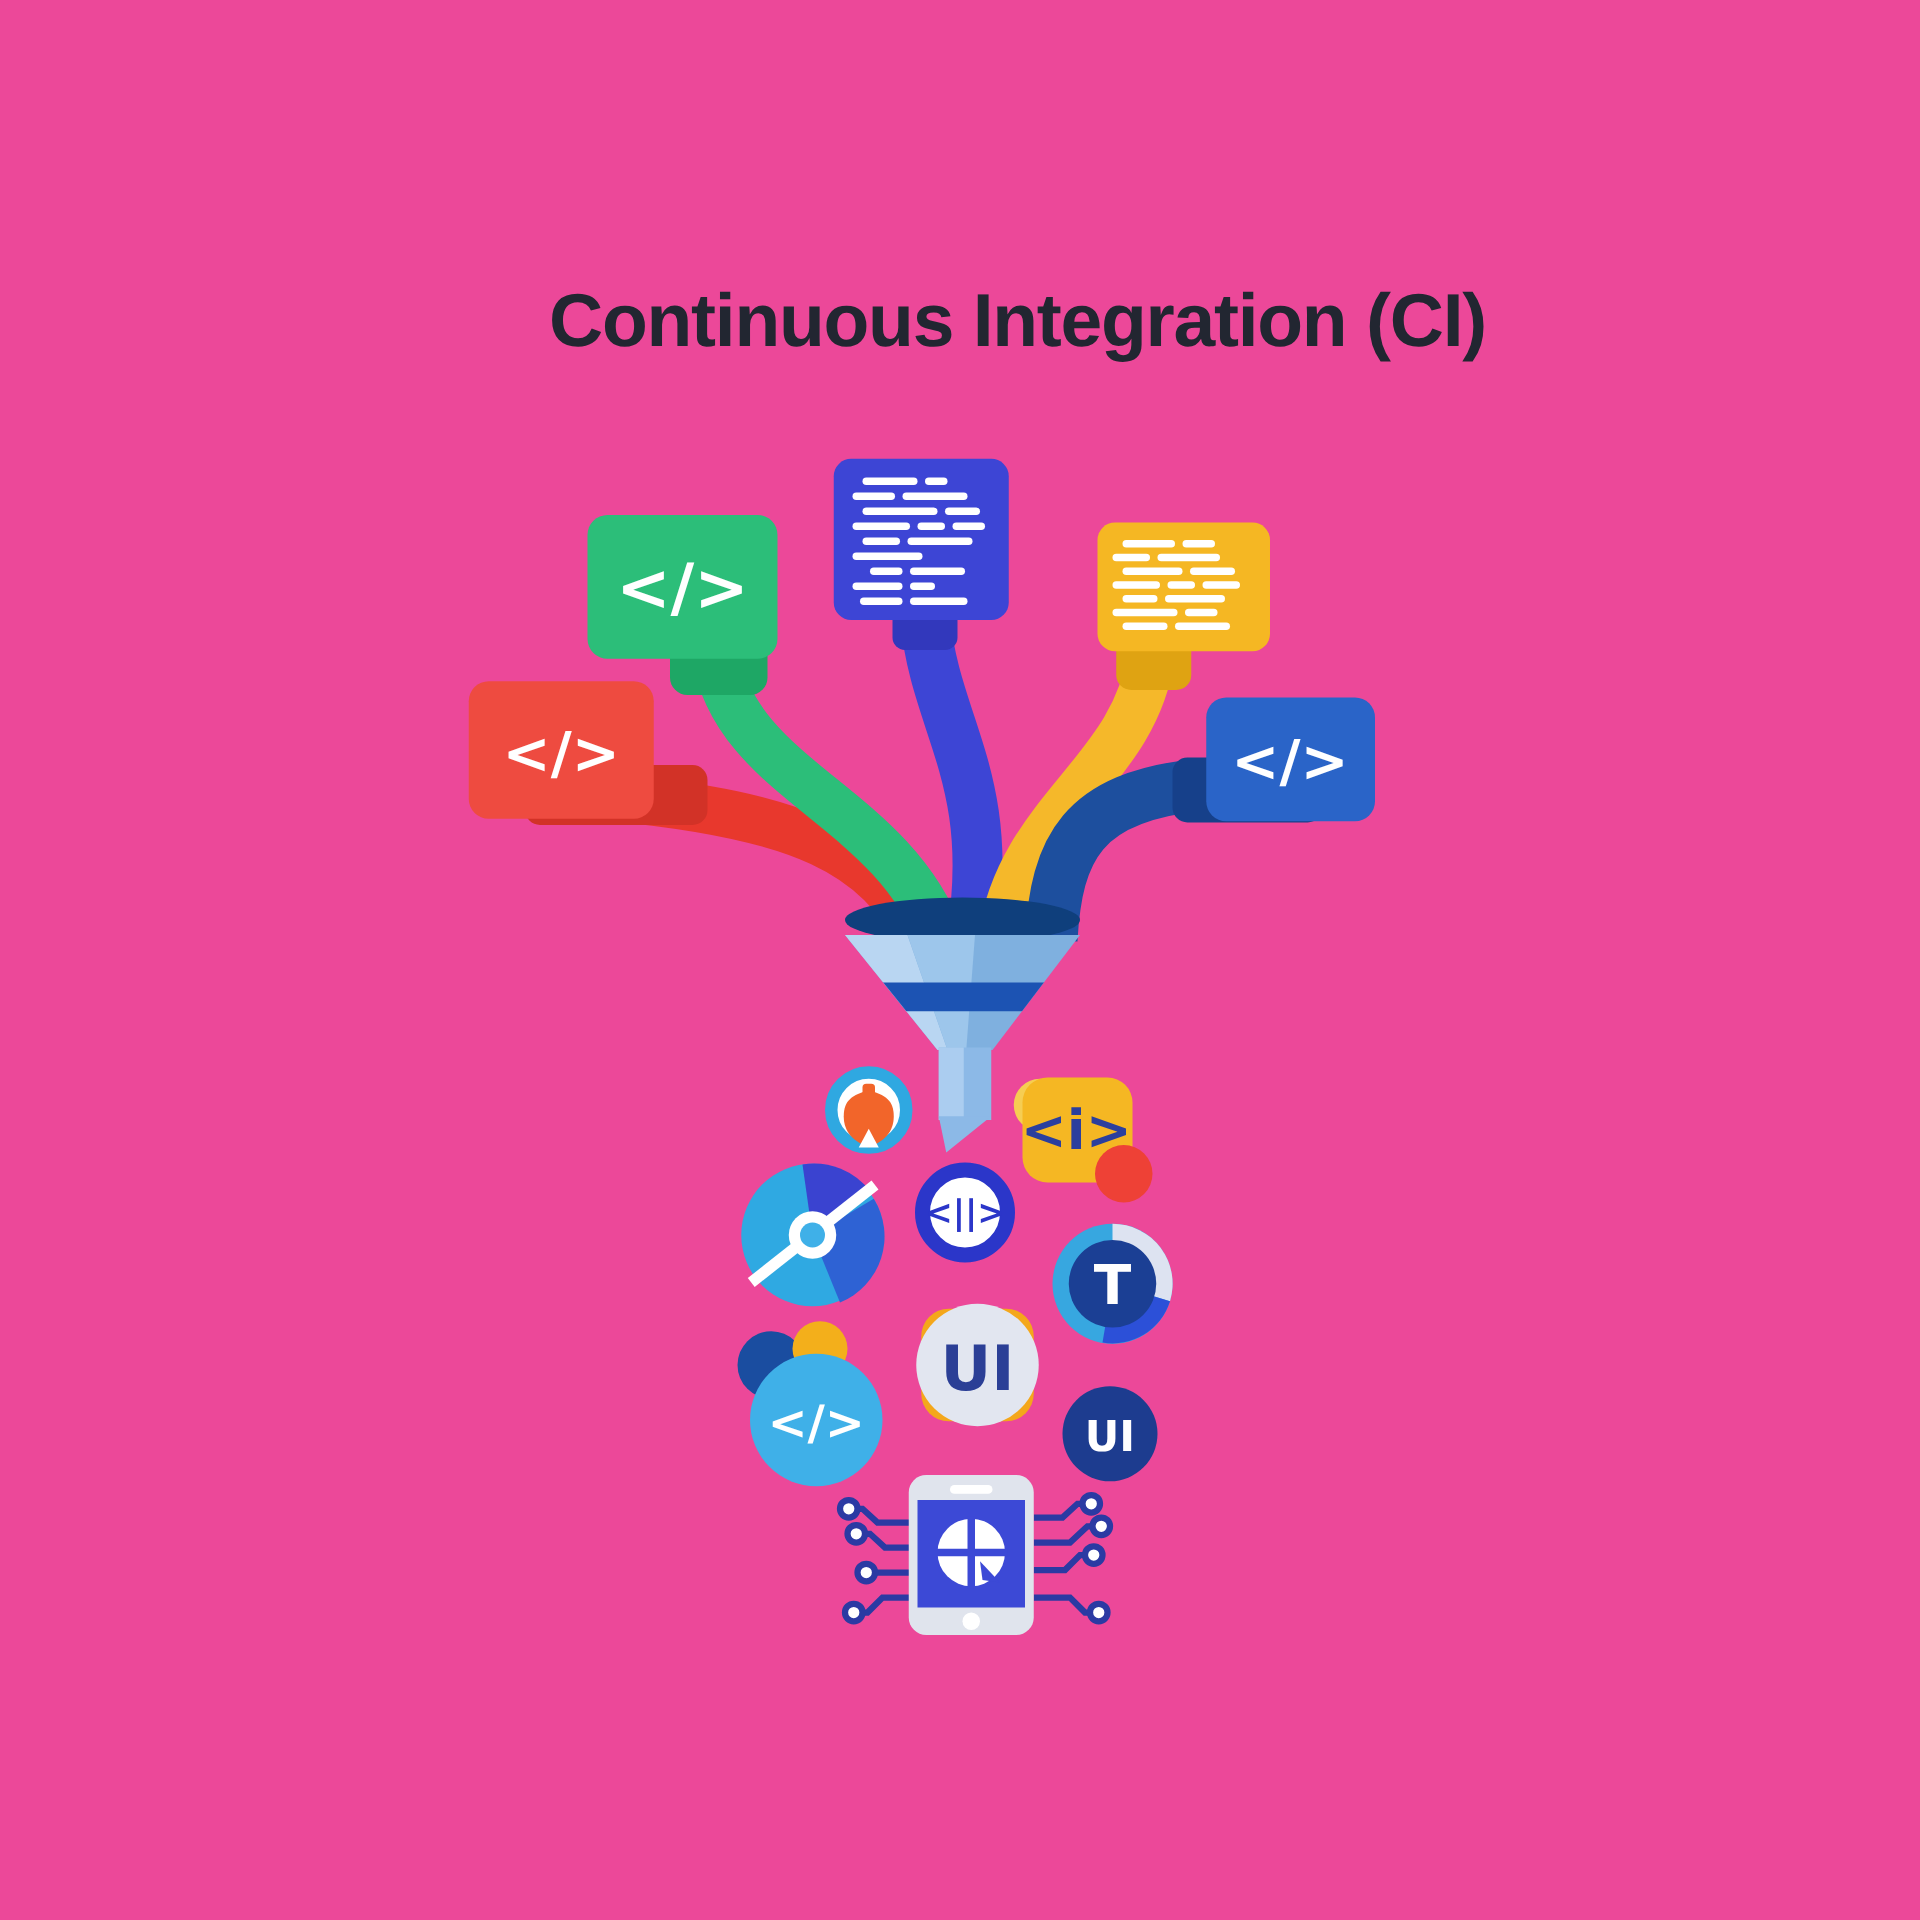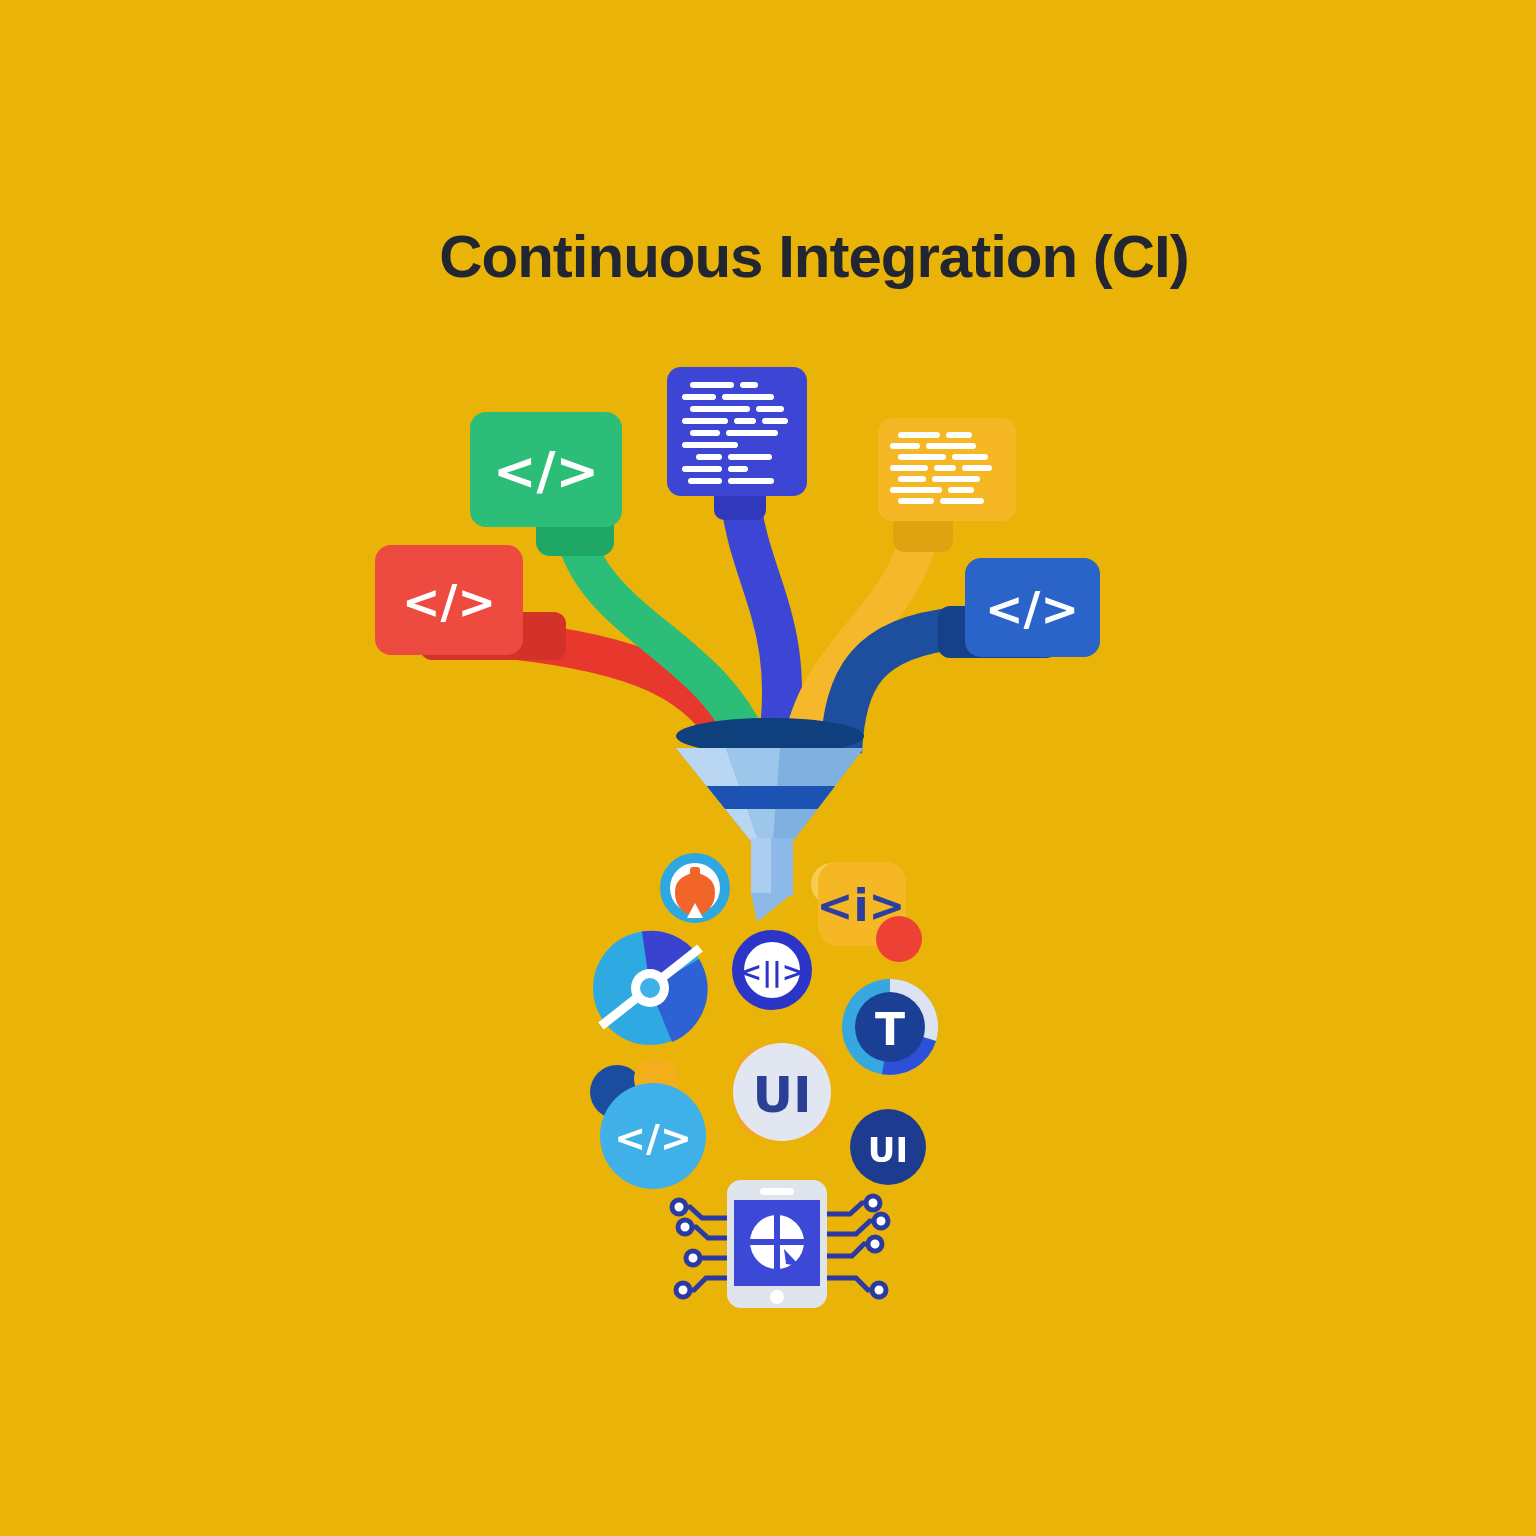--- a/index.html
+++ b/index.html
@@ -1,17 +1,17 @@
 <!DOCTYPE html>
 <html><head>
 <meta charset="utf-8">
 <style>
   html,body{margin:0;padding:0;background:#fff;}
   .canvas{
-    position:relative;width:1536px;height:1536px;background:#eab308;
+    position:relative;width:1536px;height:1536px;background:#ec4899;
     overflow:hidden;font-family:"Liberation Sans",sans-serif;
   }
   .title{
     position:absolute;top:222px;left:814px;transform:translateX(-50%);
     font-size:60px;font-weight:700;letter-spacing:-1px;color:#222631;
     white-space:nowrap;
   }
   .art{position:absolute;top:0;left:0;}
   .blk-glyph{
     font-family:"DejaVu Sans",sans-serif;font-weight:bold;fill:#ffffff;

